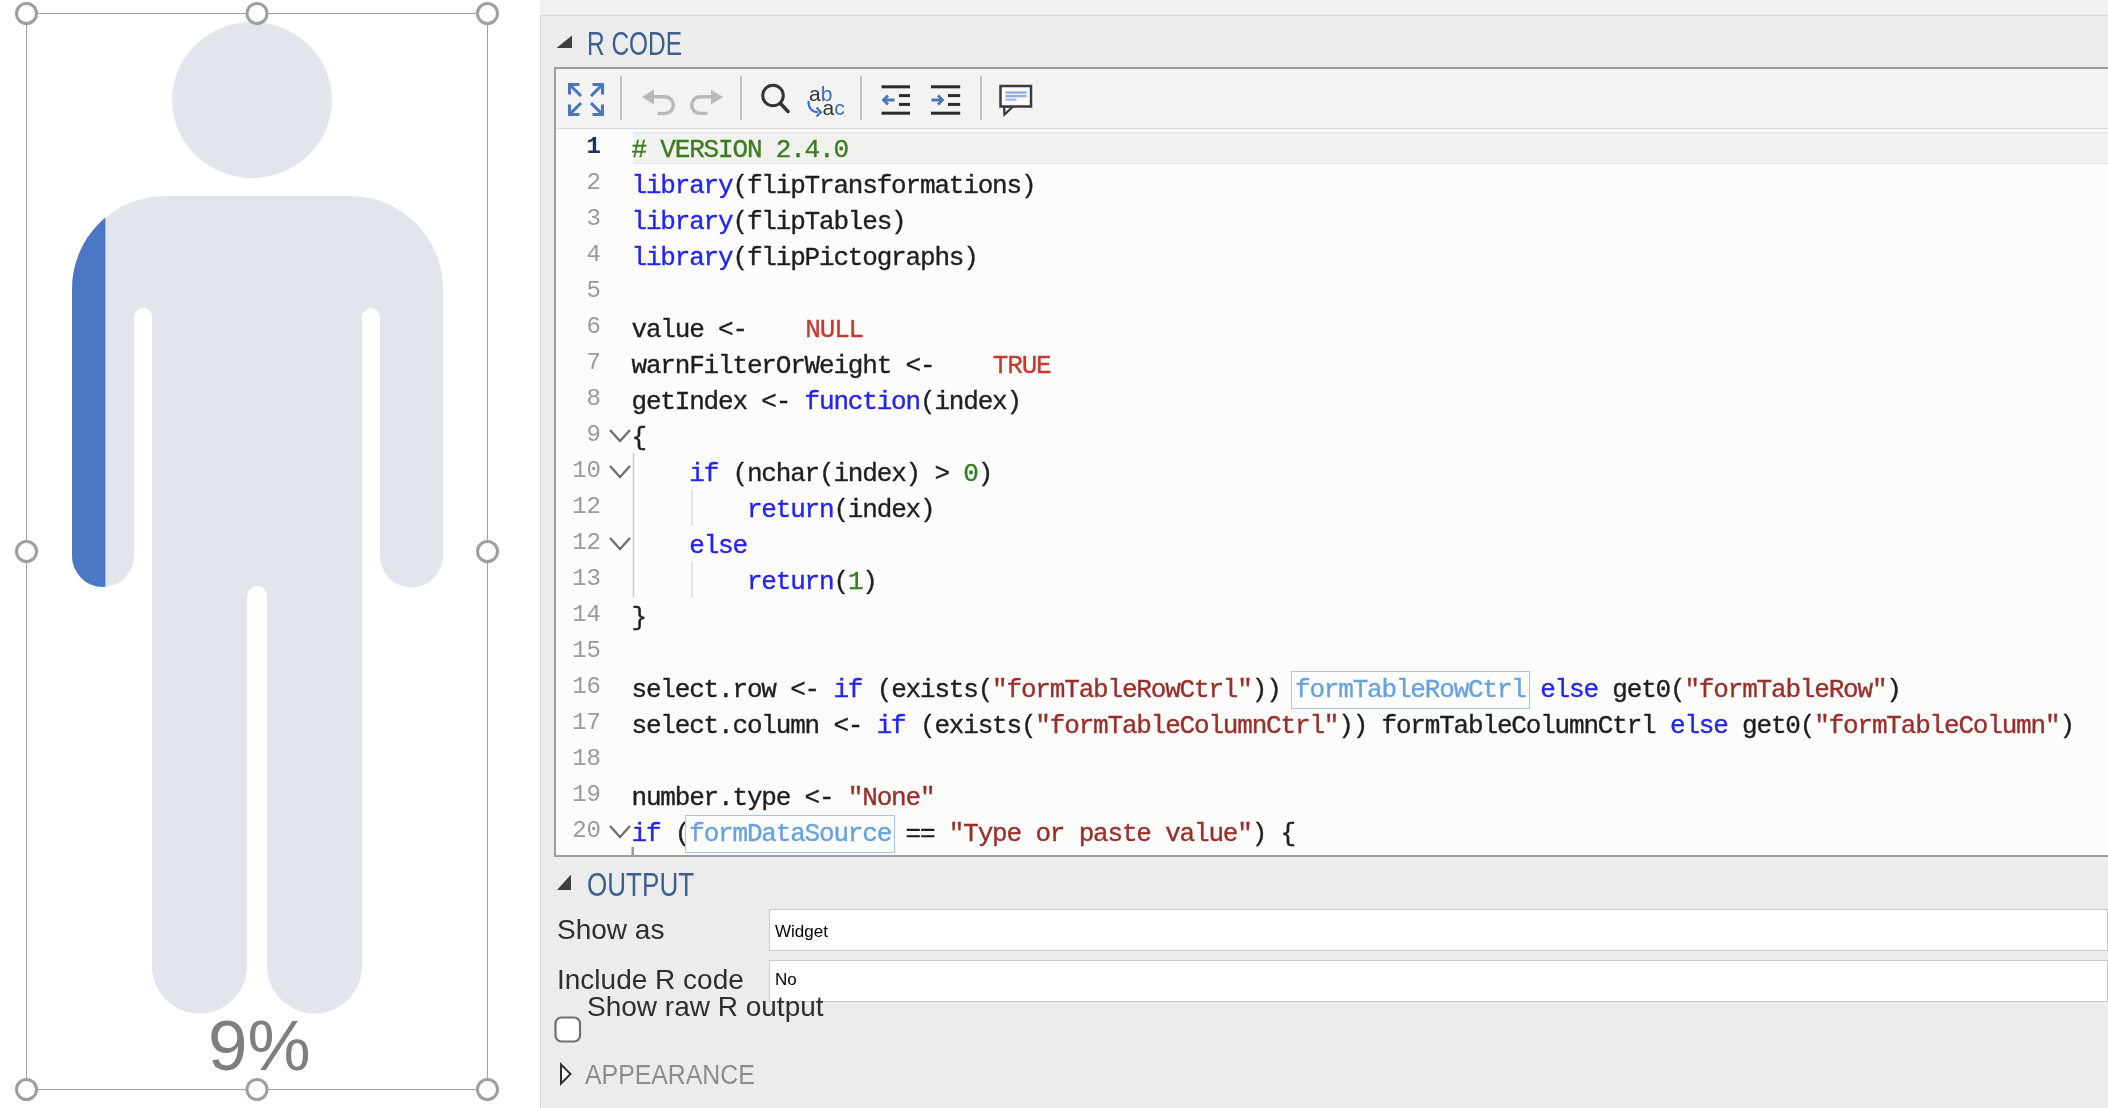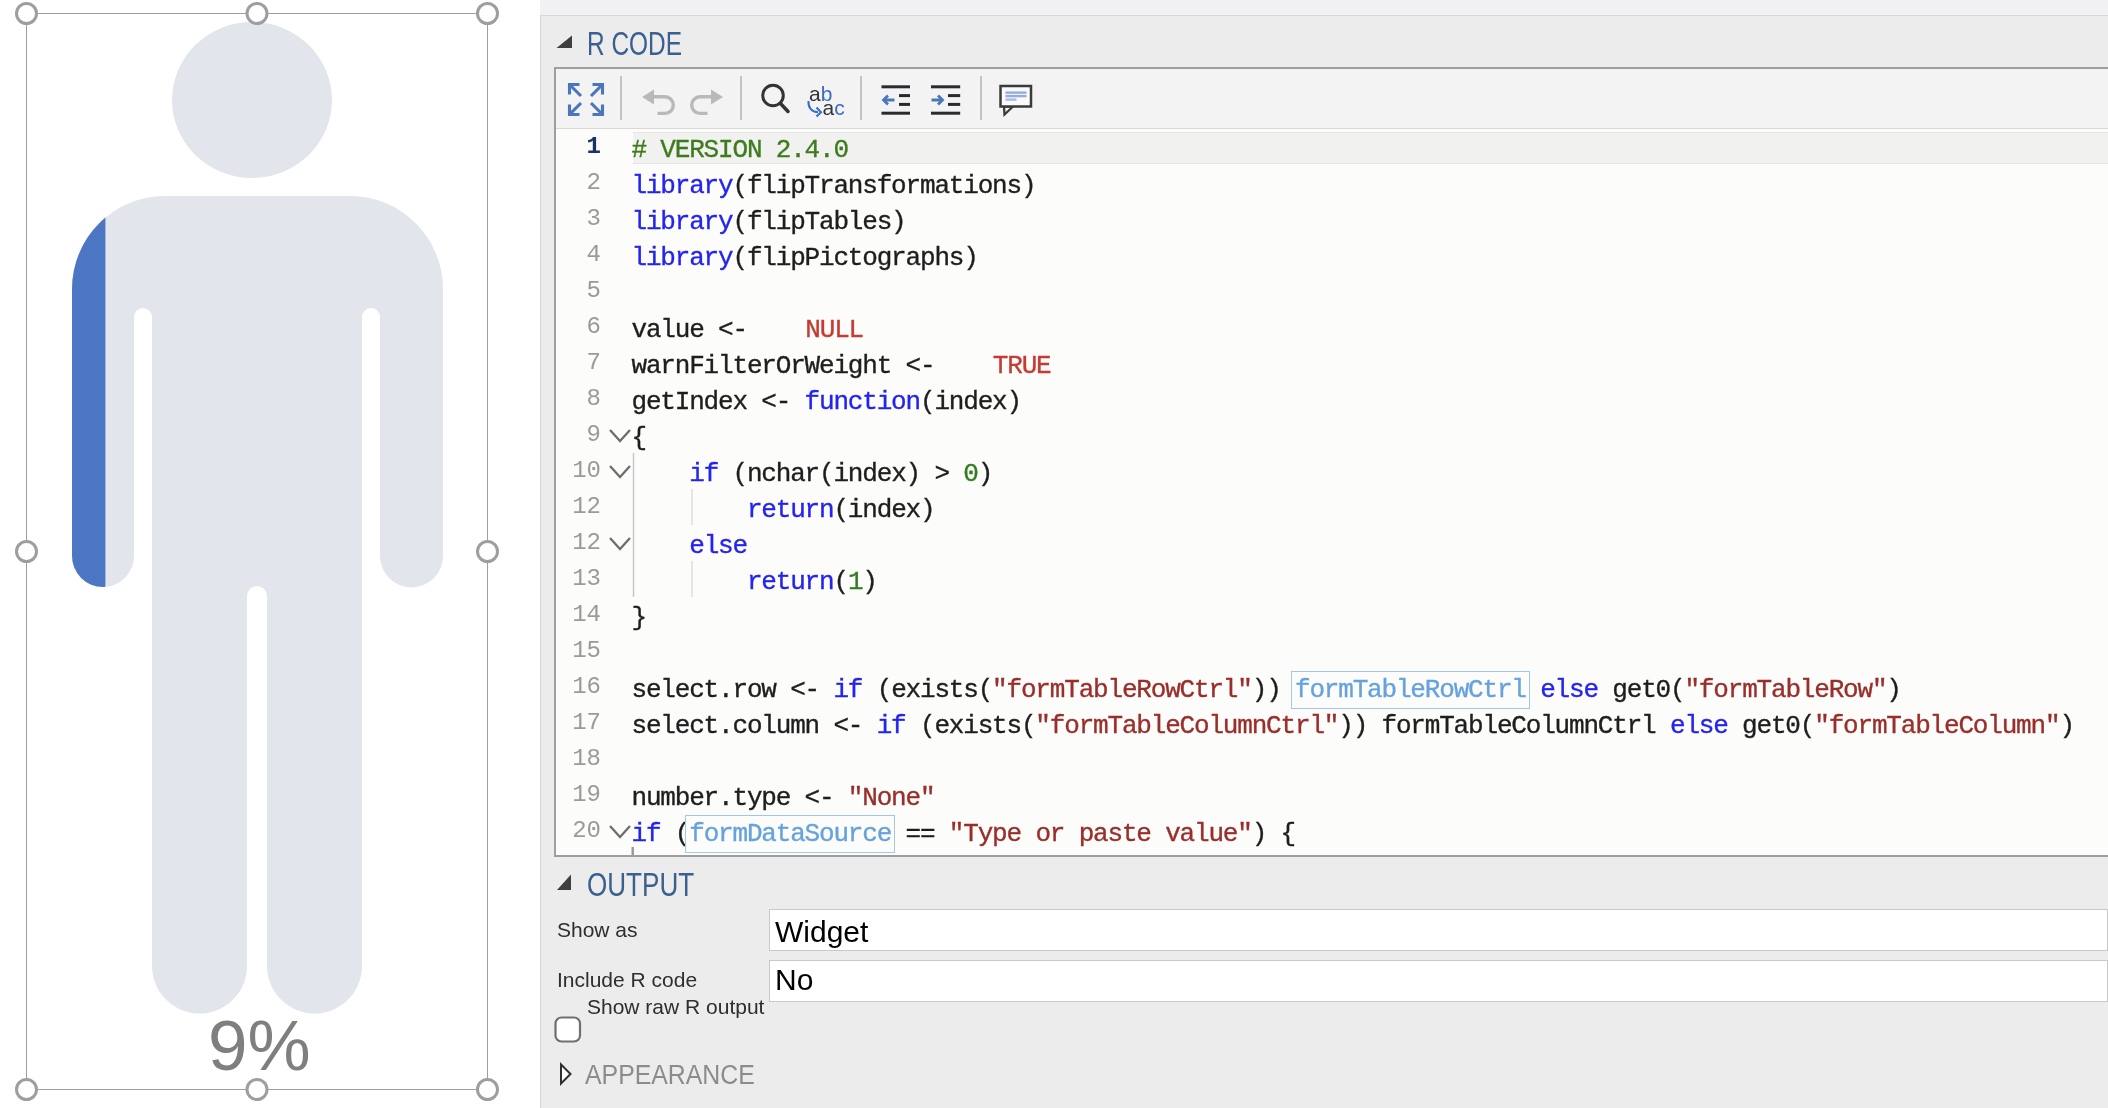--- a/index.html
+++ b/index.html
@@ -22,24 +22,24 @@
        font:24px/36px "Liberation Mono",monospace;color:#9A9A9A;}
   .gut.act{color:#1B3266;font-weight:bold;}
   pre.codetext{position:absolute;left:75.5px;top:2.5px;margin:0;
        font:26px/36px "Liberation Mono",monospace;letter-spacing:-1.18px;color:#1E1E1E;-webkit-text-stroke:0.35px;}
   pre.codetext .k{color:#2424F0;}
   pre.codetext .c{color:#3D7B1E;}
   pre.codetext .n{color:#2F7D1F;}
   pre.codetext .r{color:#C63B31;margin-left:44px;}
   pre.codetext .s{color:#992E2A;}
   pre.codetext .hl{color:#66A2DD;outline:1px solid #A3C6EC;outline-offset:3px;text-align:right;}
-  .label{position:absolute;font-size:21px;line-height:22px;color:#2E2E2E;white-space:pre;}
+  .label{position:absolute;font-size:28px;line-height:22px;color:#2E2E2E;white-space:pre;}
   .field{position:absolute;left:769px;width:1339px;height:42px;background:#ffffff;
          border:1px solid #C9C9CD;box-sizing:border-box;}
-  .fval{position:absolute;left:775px;font-size:30px;line-height:23px;color:#000;}
+  .fval{position:absolute;left:775px;font-size:17px;line-height:23px;color:#000;}
   svg.overlay{position:absolute;left:0;top:0;z-index:50;}
 </style>
 </head>
 <body>
   <div class="panel"></div>
   <div class="topband"></div>
   <div class="hdrtxt" style="left:587px;top:27px;">R CODE</div>
   <div class="editor">
     <div class="toolbar"></div>
     <div class="codearea">

